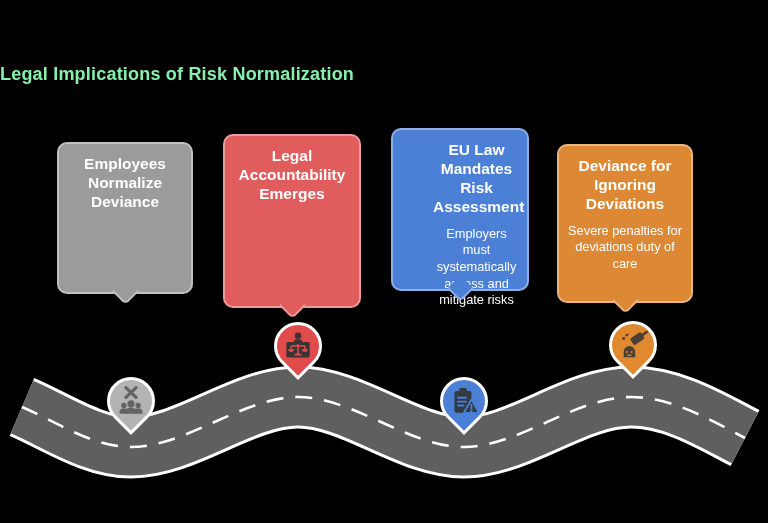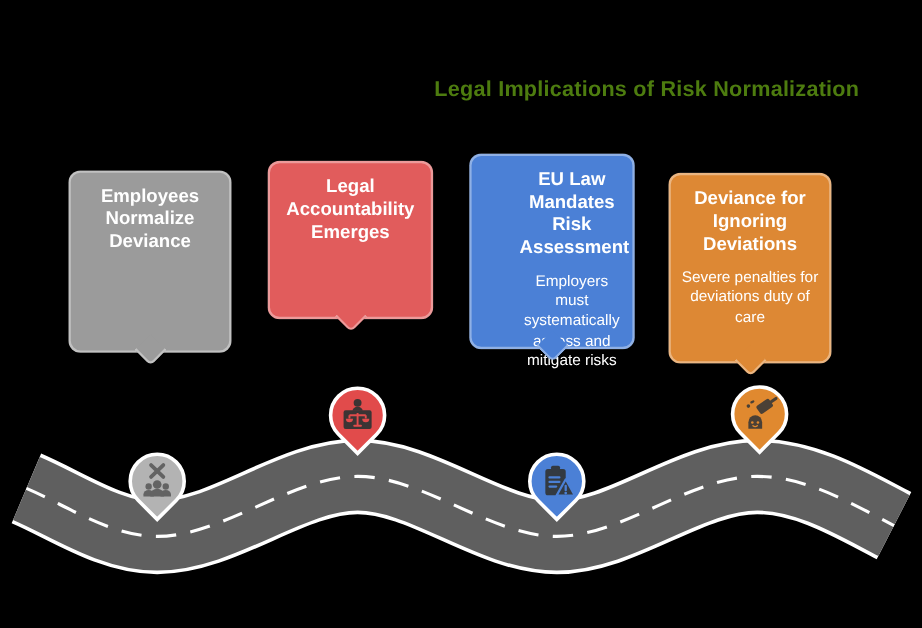--- a/index.html
+++ b/index.html
@@ -6,22 +6,22 @@
   body{
     width:768px;height:523px;position:relative;overflow:hidden;
     background:#000000;
     font-family:"Liberation Sans","DejaVu Sans",sans-serif;
   }
   .stage{position:absolute;inset:0;width:768px;height:523px;}
 
   
   .title{
     position:absolute;top:64px;left:0;width:716px;
-    text-align:right;font-size:18px;font-weight:bold;
-    color:#4d7c0f;letter-spacing:.2px;
+    text-align:left;font-size:18px;font-weight:bold;
+    color:#86efac;letter-spacing:.2px;
   }
 
   
   .card{
     position:absolute;box-sizing:border-box;
     border-radius:10px;
     border:2px solid rgba(255,255,255,.38);
     color:#ffffff;text-align:center;
     padding:11px 7px 8px 7px;
     background:var(--c);
@@ -31,21 +31,21 @@
     width:17px;height:17px;margin-left:-9px;
     background:var(--c);
     border-right:2px solid rgba(255,255,255,.38);
     border-bottom:2px solid rgba(255,255,255,.38);
     border-radius:0 0 5px 0;
     transform:rotate(45deg);
   }
   .card h3{margin:0 0 9px 0;font-size:15.5px;line-height:1.22;font-weight:bold;}
   .card p{margin:0;font-size:12.8px;line-height:1.3;font-weight:400;}
   .card-1{--c:#9b9b9b;left:57px;top:142px;width:136px;height:152px;}
-  .card-2{--c:#e15c5c;left:223px;top:134px;width:138px;height:132px;}
+  .card-2{--c:#e15c5c;left:223px;top:134px;width:138px;height:174px;}
   .card-3{--c:#4b80d6;left:391px;top:128px;width:138px;height:163px;padding-left:40px;}
   .card-4{--c:#dd8834;left:557px;top:144px;width:136px;height:159px;}
 
   
   .pin{
     position:absolute;width:48px;height:48px;box-sizing:border-box;
     border:3px solid #ffffff;
     border-radius:50% 50% 0 50%;
     transform:rotate(45deg);
     background:var(--p);

